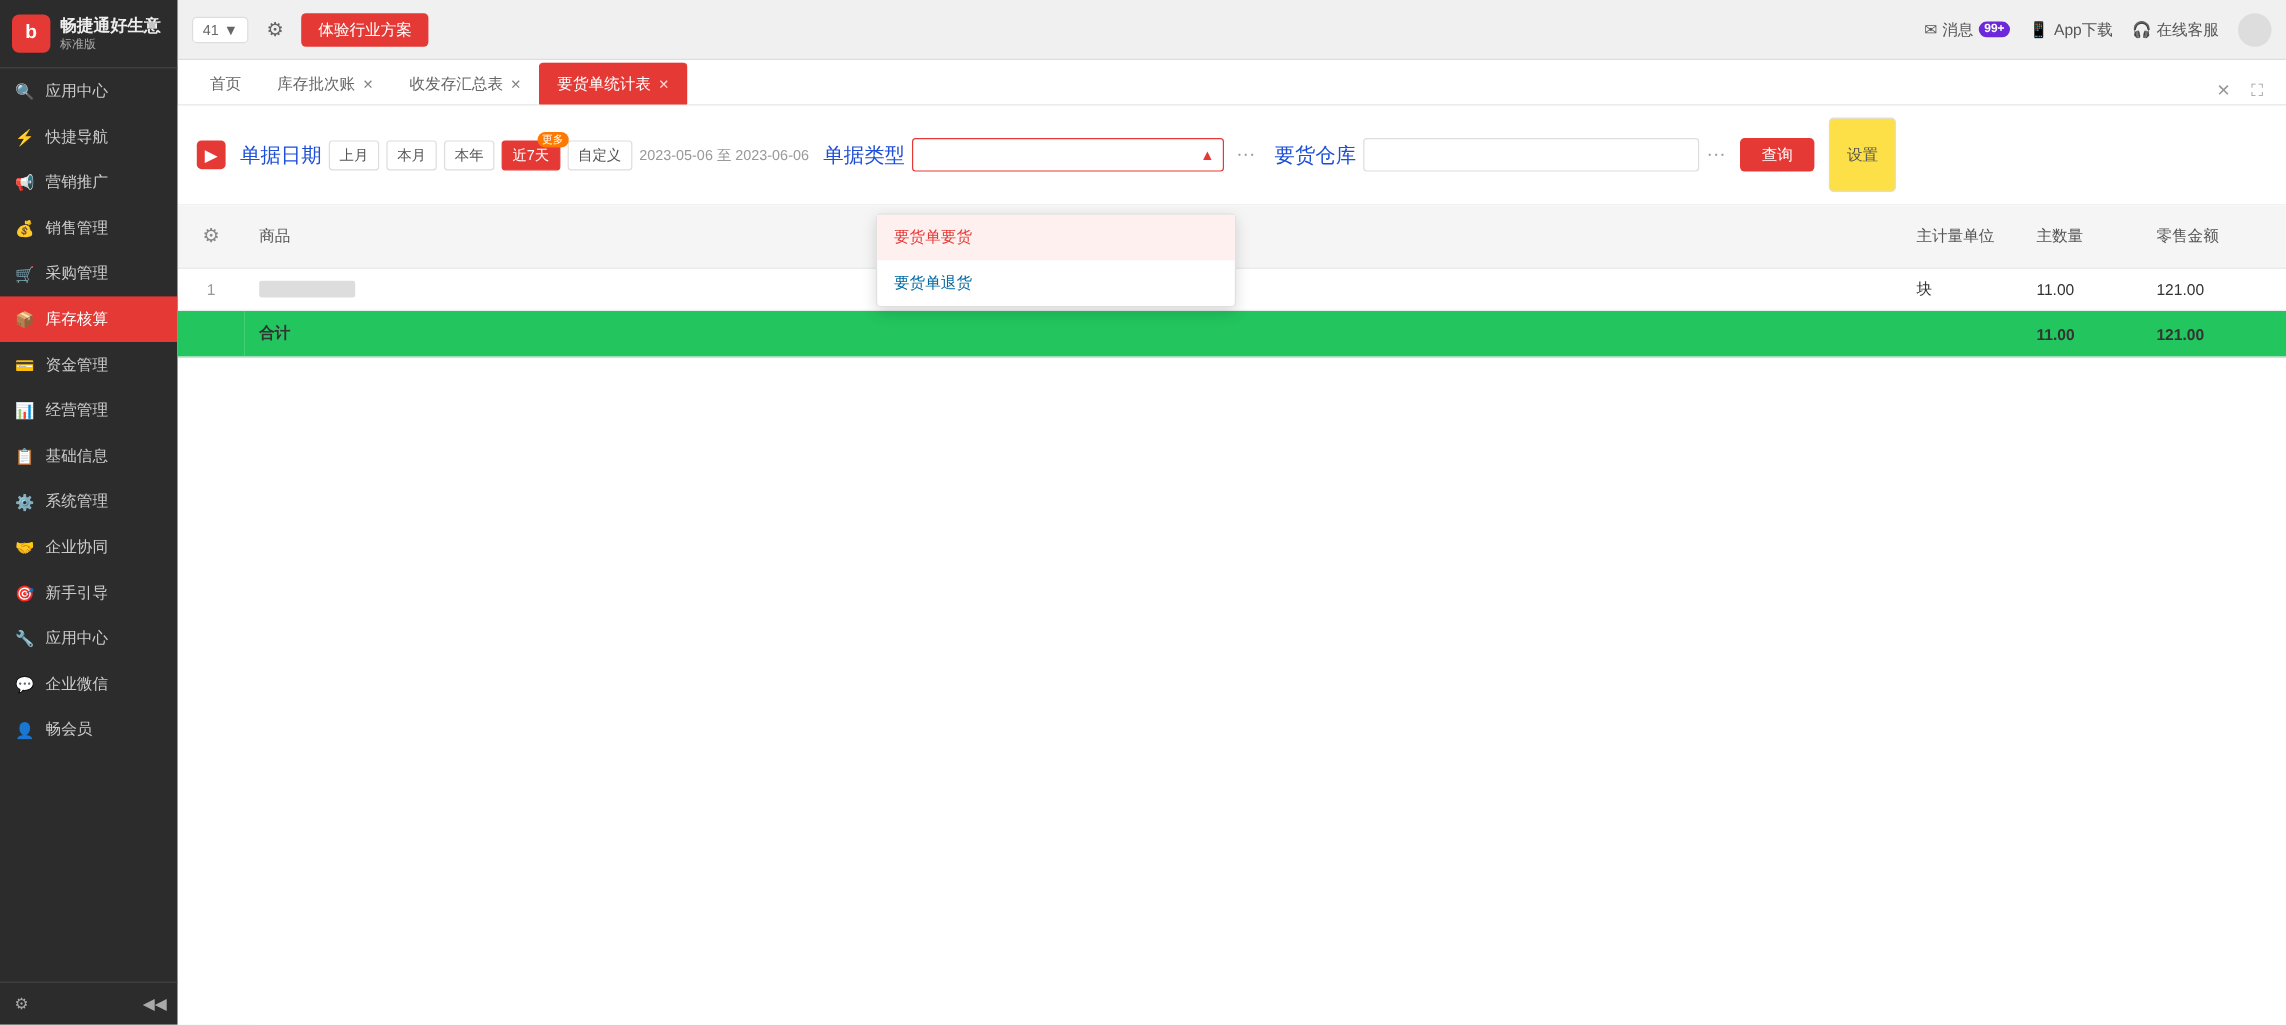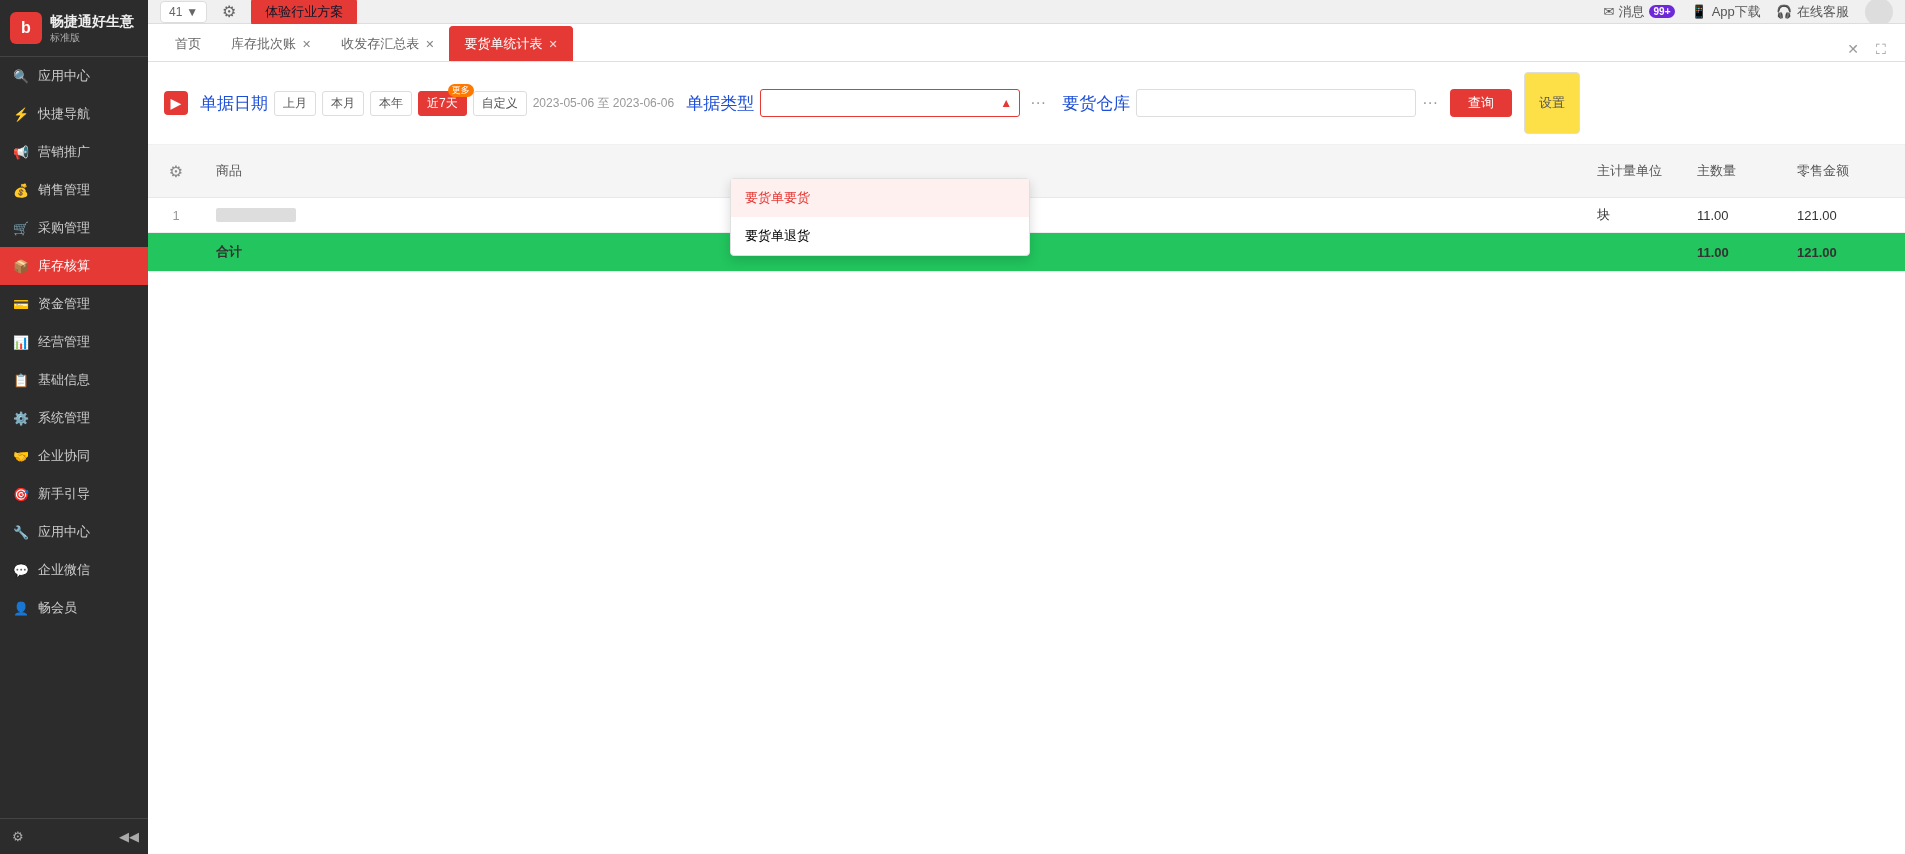--- a/index.html
+++ b/index.html
@@ -91,21 +91,21 @@
     .main-content {
       flex: 1;
       display: flex;
       flex-direction: column;
       height: 854px;
       overflow: hidden;
     }
 
     
     .top-header {
-      height: 24px;
+      height: 50px;
       background: #f0f0f0;
       display: flex;
       align-items: center;
       justify-content: space-between;
       padding: 0 12px;
       border-bottom: 1px solid #ddd;
       flex-shrink: 0;
     }
     .header-left {
       display: flex;
@@ -129,21 +129,21 @@
       height: 28px;
       display: flex;
       align-items: center;
       justify-content: center;
       cursor: pointer;
       color: #666;
       font-size: 16px;
     }
     .trial-btn {
       background: #e53935;
-      color: #0f172a;
+      color: #ffffff;
       border: none;
       border-radius: 4px;
       padding: 5px 14px;
       font-size: 13px;
       cursor: pointer;
     }
     .header-right {
       display: flex;
       align-items: center;
       gap: 16px;
@@ -422,21 +422,21 @@
       border-radius: 4px;
       box-shadow: 0 4px 12px rgba(0,0,0,0.15);
       width: 300px;
       left: 730px;
       top: 178px;
     }
     .dropdown-item {
       padding: 10px 14px;
       font-size: 13px;
       cursor: pointer;
-      color: #000000;
+      color: #0369a1;
     }
     .dropdown-item.selected {
       background: #fff0f0;
       color: #e53935;
     }
 
     
     .table-wrapper {
       flex: 1;
       overflow: auto;

